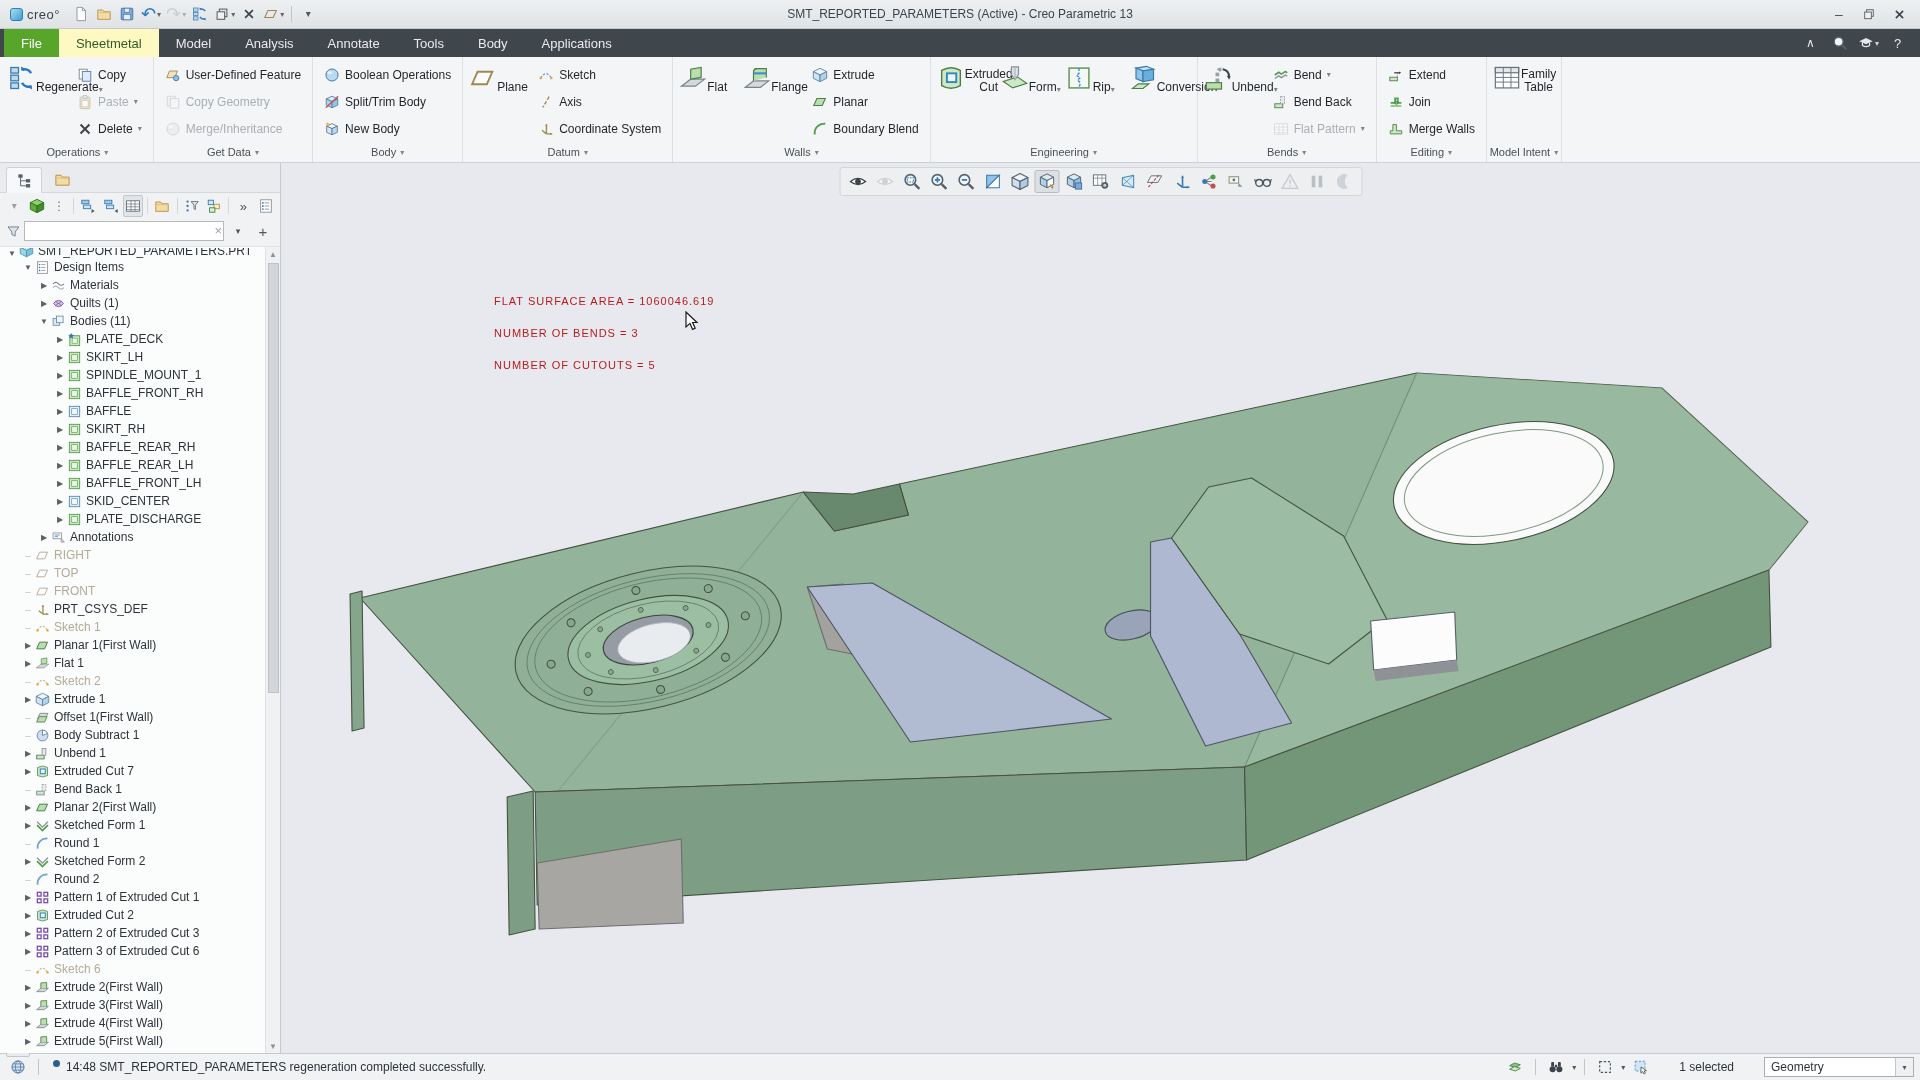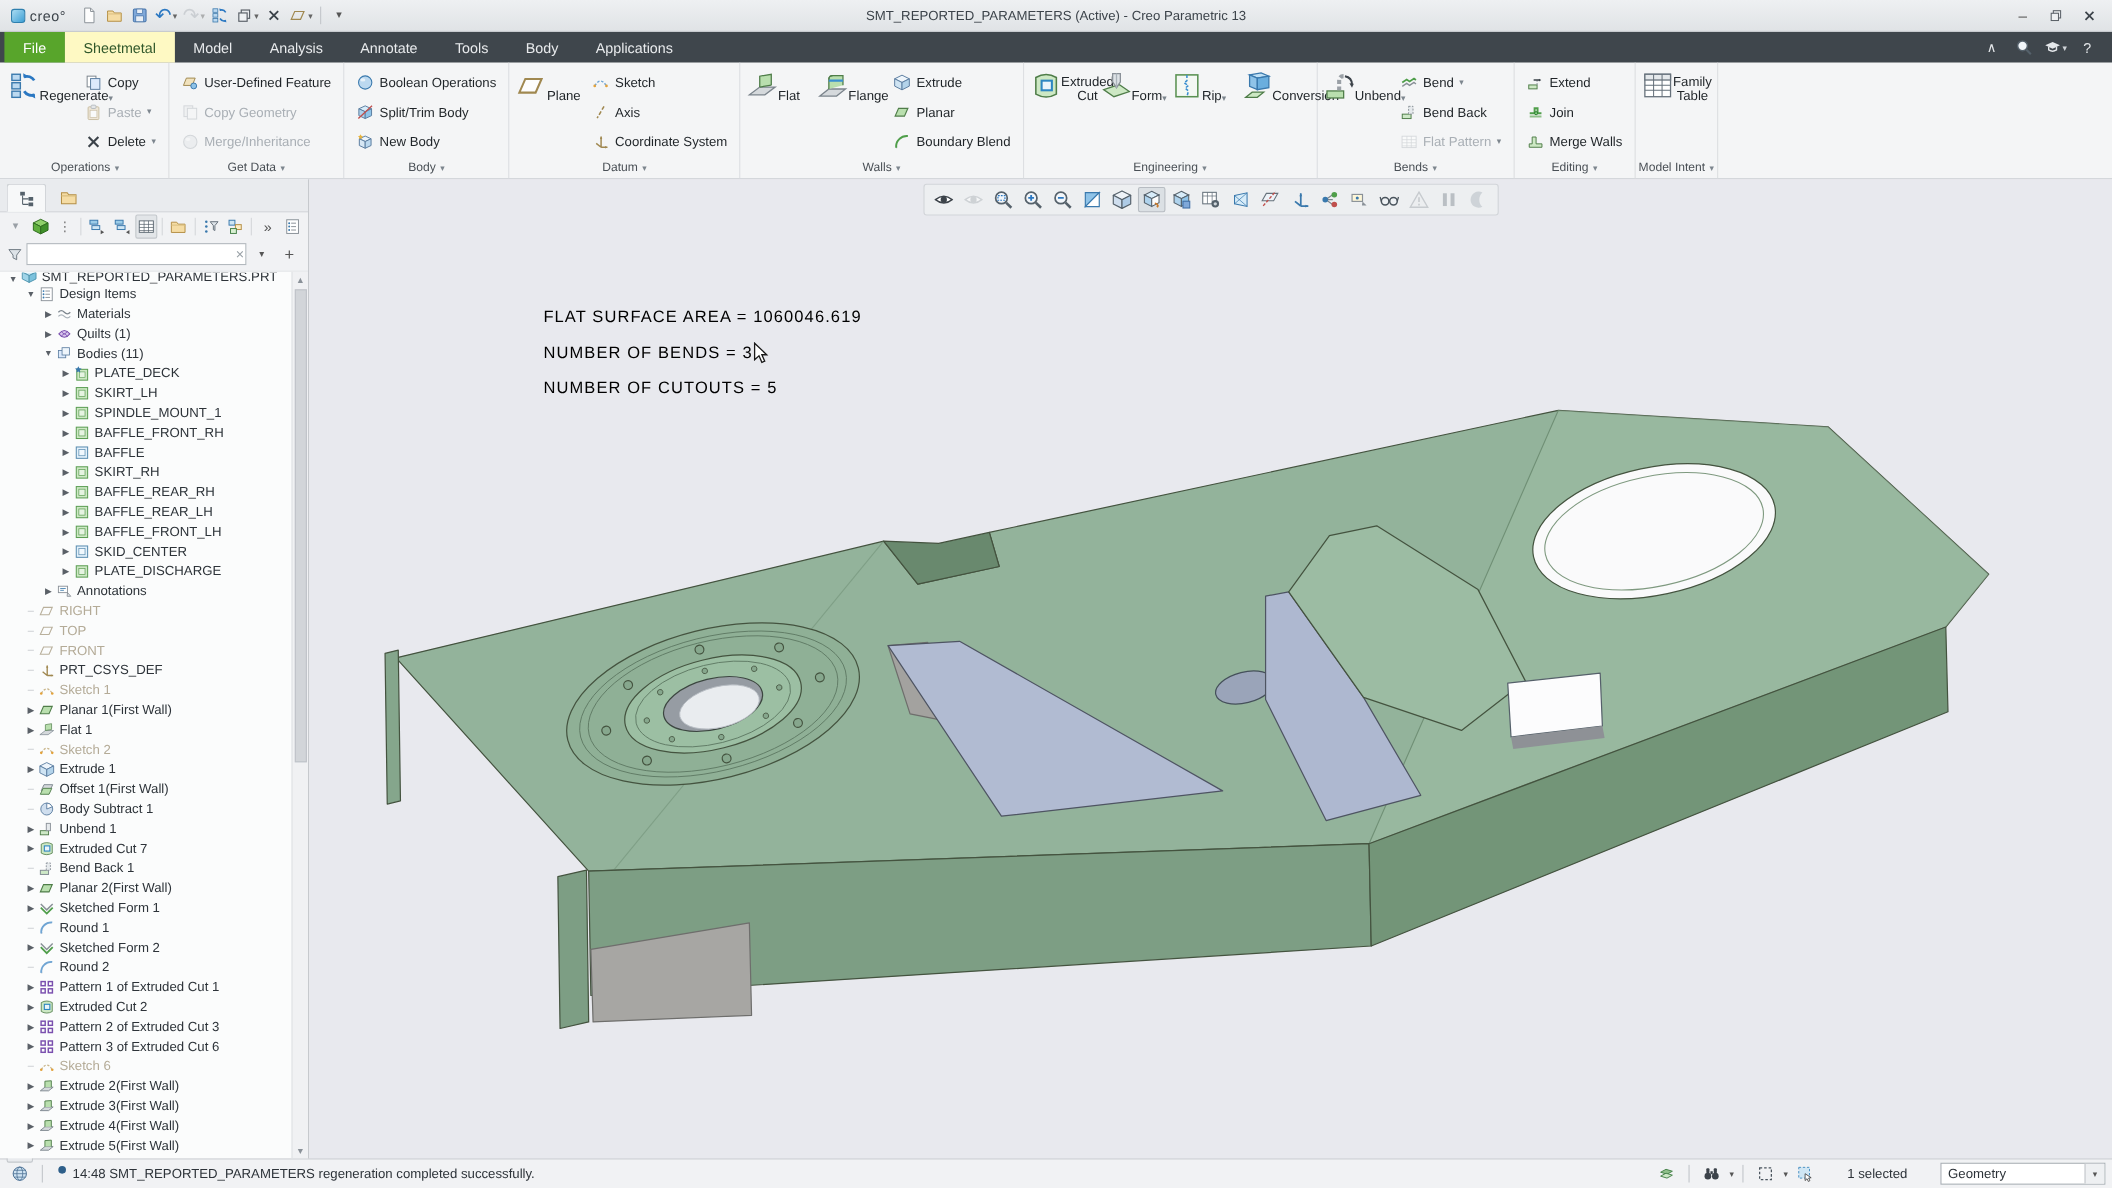--- a/index.html
+++ b/index.html
@@ -71,21 +71,21 @@
   .sarr{height:14px;font-size:8px;color:#8a9198;display:flex;align-items:center;flex:none}
   .sthumb{width:11px;height:430px;background:#d2d5d9;border:1px solid #bfc3c8;flex:none;margin-top:2px}
   .sfill{flex:1}
 
   #graphics{flex:1;position:relative;background:#e8e9ee;overflow:hidden}
   #model{position:absolute;left:0;top:0;width:100%;height:100%}
   #gtoolbar{position:absolute;top:4px;left:50%;transform:translateX(-50%);display:flex;gap:2px;background:rgba(237,239,241,.93);border:1px solid #d2d5d9;border-radius:3px;padding:2px 5px}
   .gt{width:25px;height:23px;display:flex;align-items:center;justify-content:center;border-radius:2px}
   .gt.active{background:#dbe0e4;border:1px solid #b7bcc2}
   .gt.dis{opacity:.45}
-  #annots{position:absolute;left:213px;top:110px;font-size:15px;letter-spacing:1px;color:#000000;line-height:32px}
+  #annots{position:absolute;left:213px;top:122px;font-size:11px;letter-spacing:1px;color:#b91c1c;line-height:32px}
   #cursor{position:absolute;left:404px;top:148px}
 
   
   #statusbar{height:27px;background:#f1f2f4;border-top:1px solid #c6c9cd;display:flex;align-items:center;padding:0 6px;gap:4px;font-size:12px;color:#2d3339;flex:none}
   .sbtn{width:24px;height:21px;display:flex;align-items:center;justify-content:center;border-radius:2px}
   .sbtn.boxed{border:1px solid #c3c7cb;background:#e9ebee}
   .sb-msg{display:flex;align-items:flex-start;gap:6px;margin-left:6px}
   .sb-dot{width:7px;height:7px;border-radius:50%;background:#2e5f8a;flex:none}
   #sb-right{margin-left:auto;display:flex;align-items:center;gap:4px}
   .scarr{font-size:8px;color:#555}

